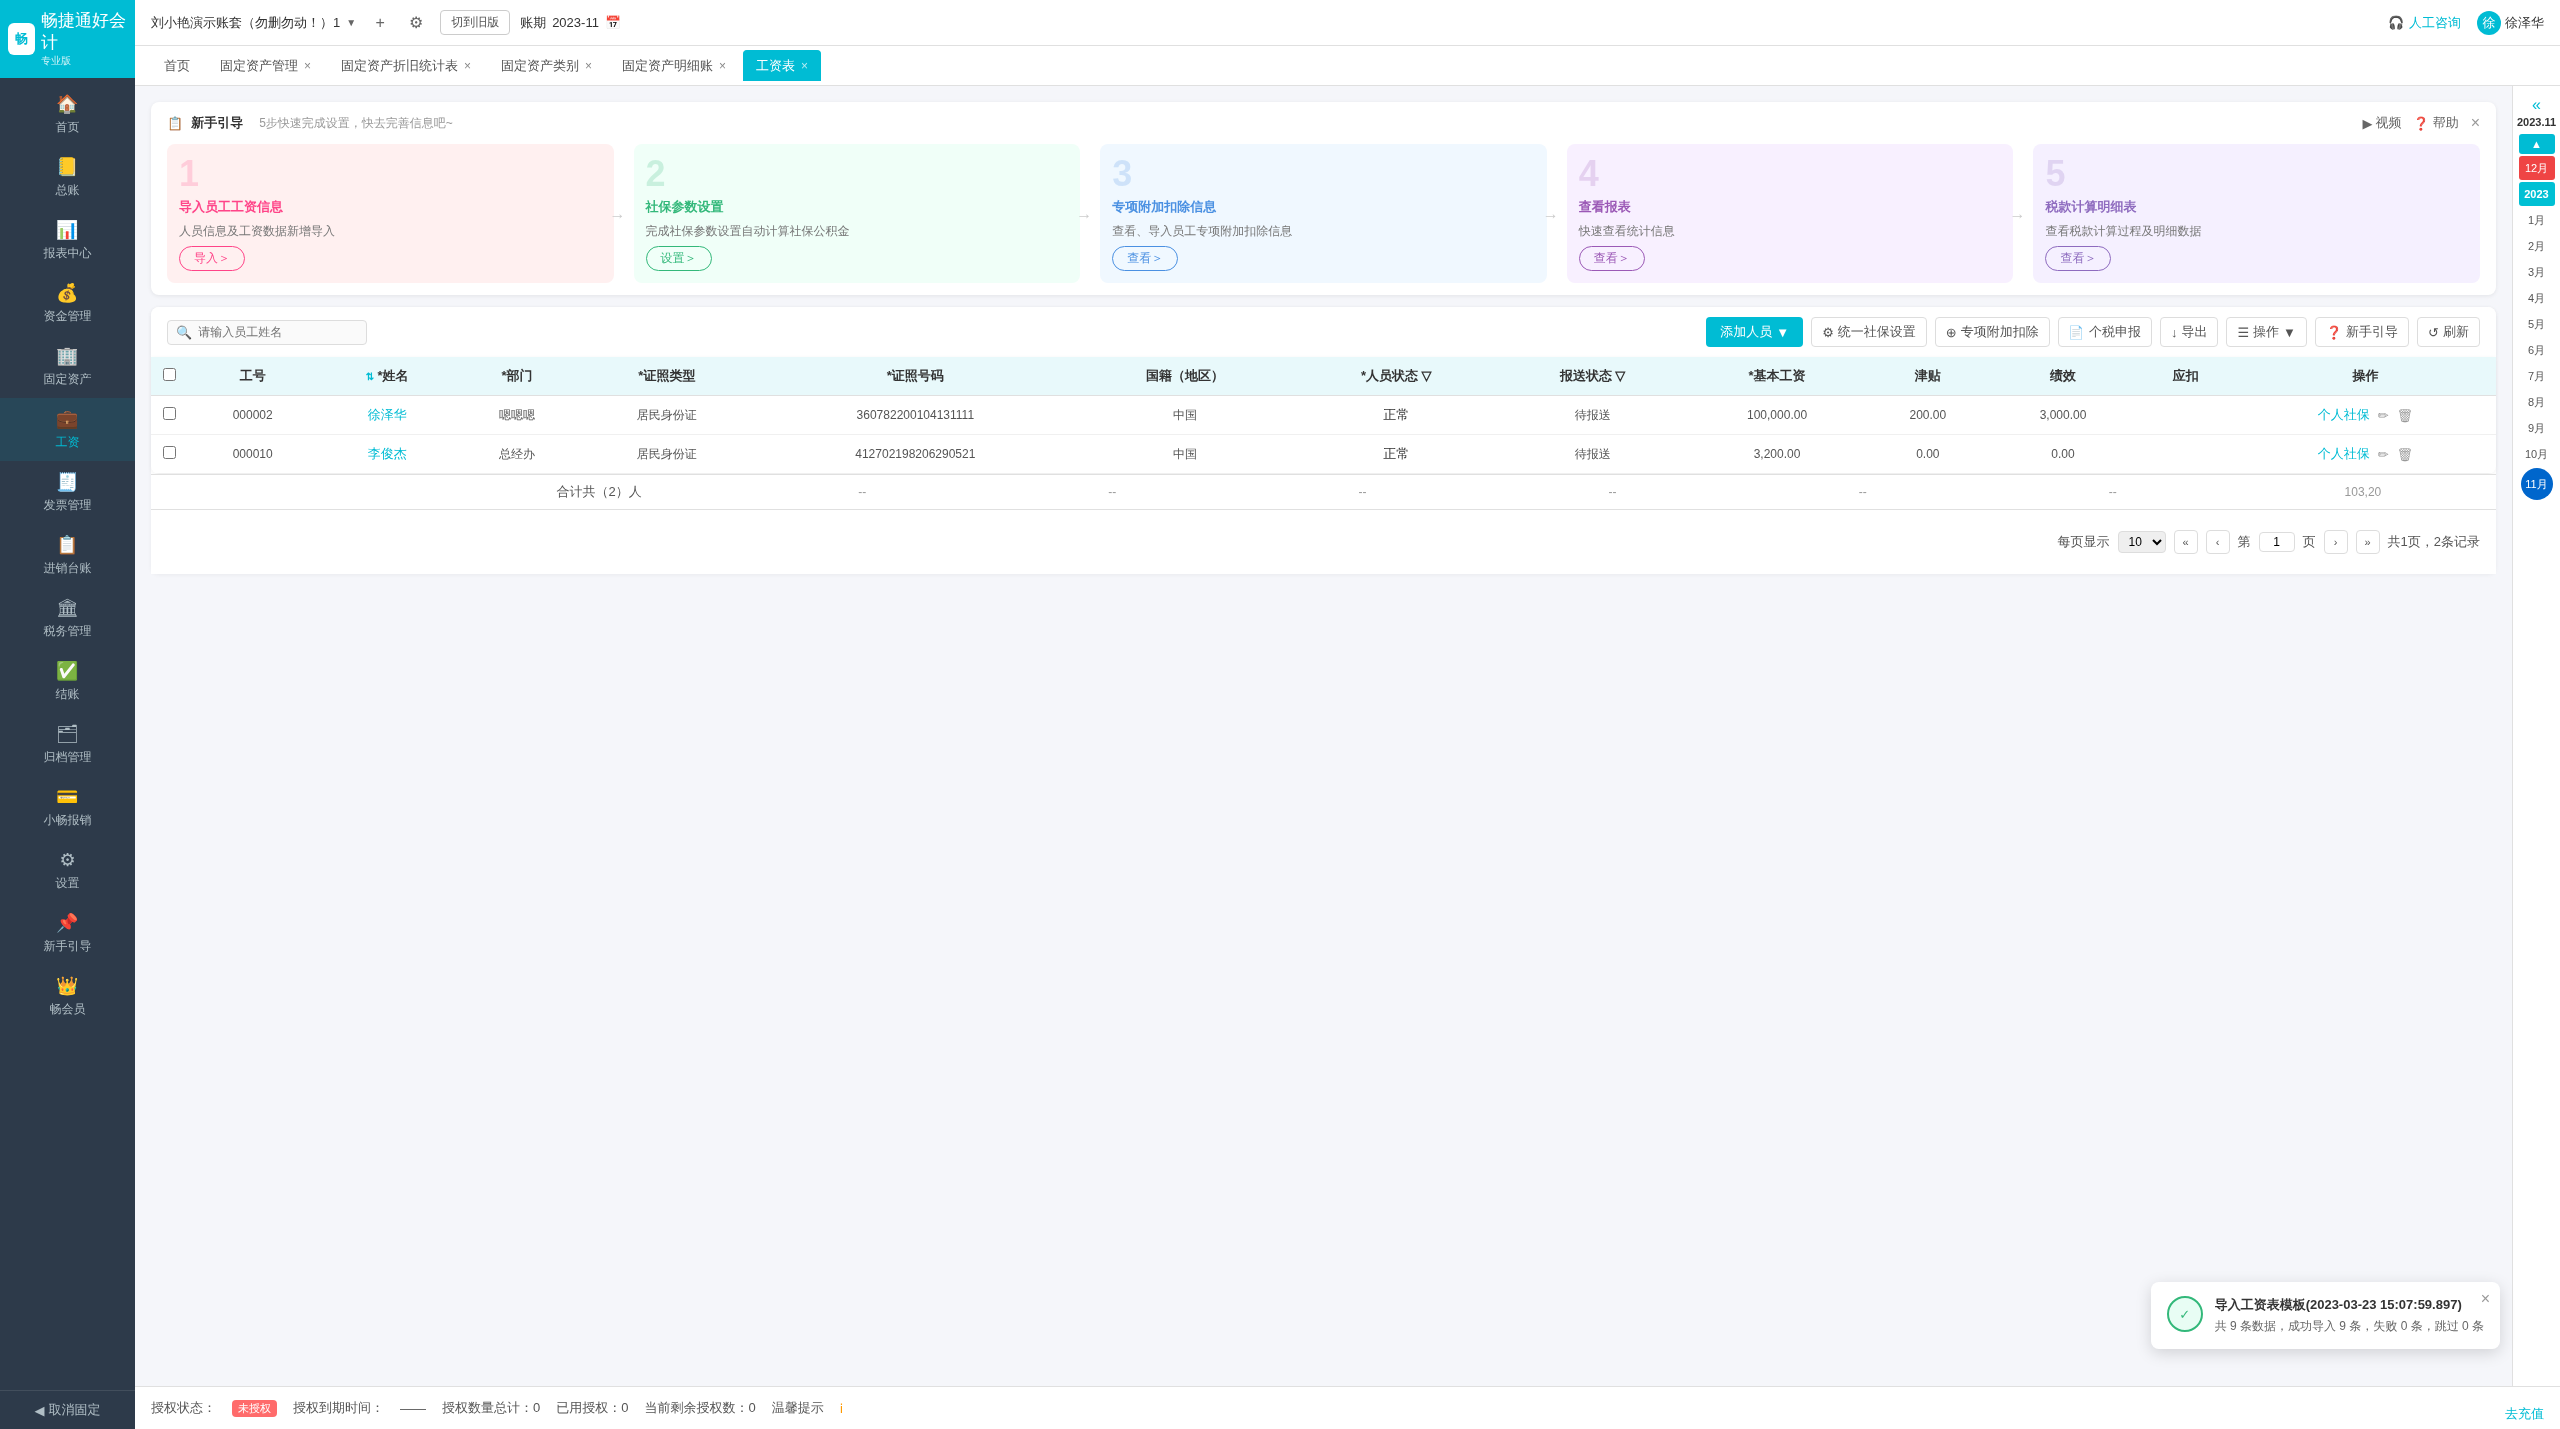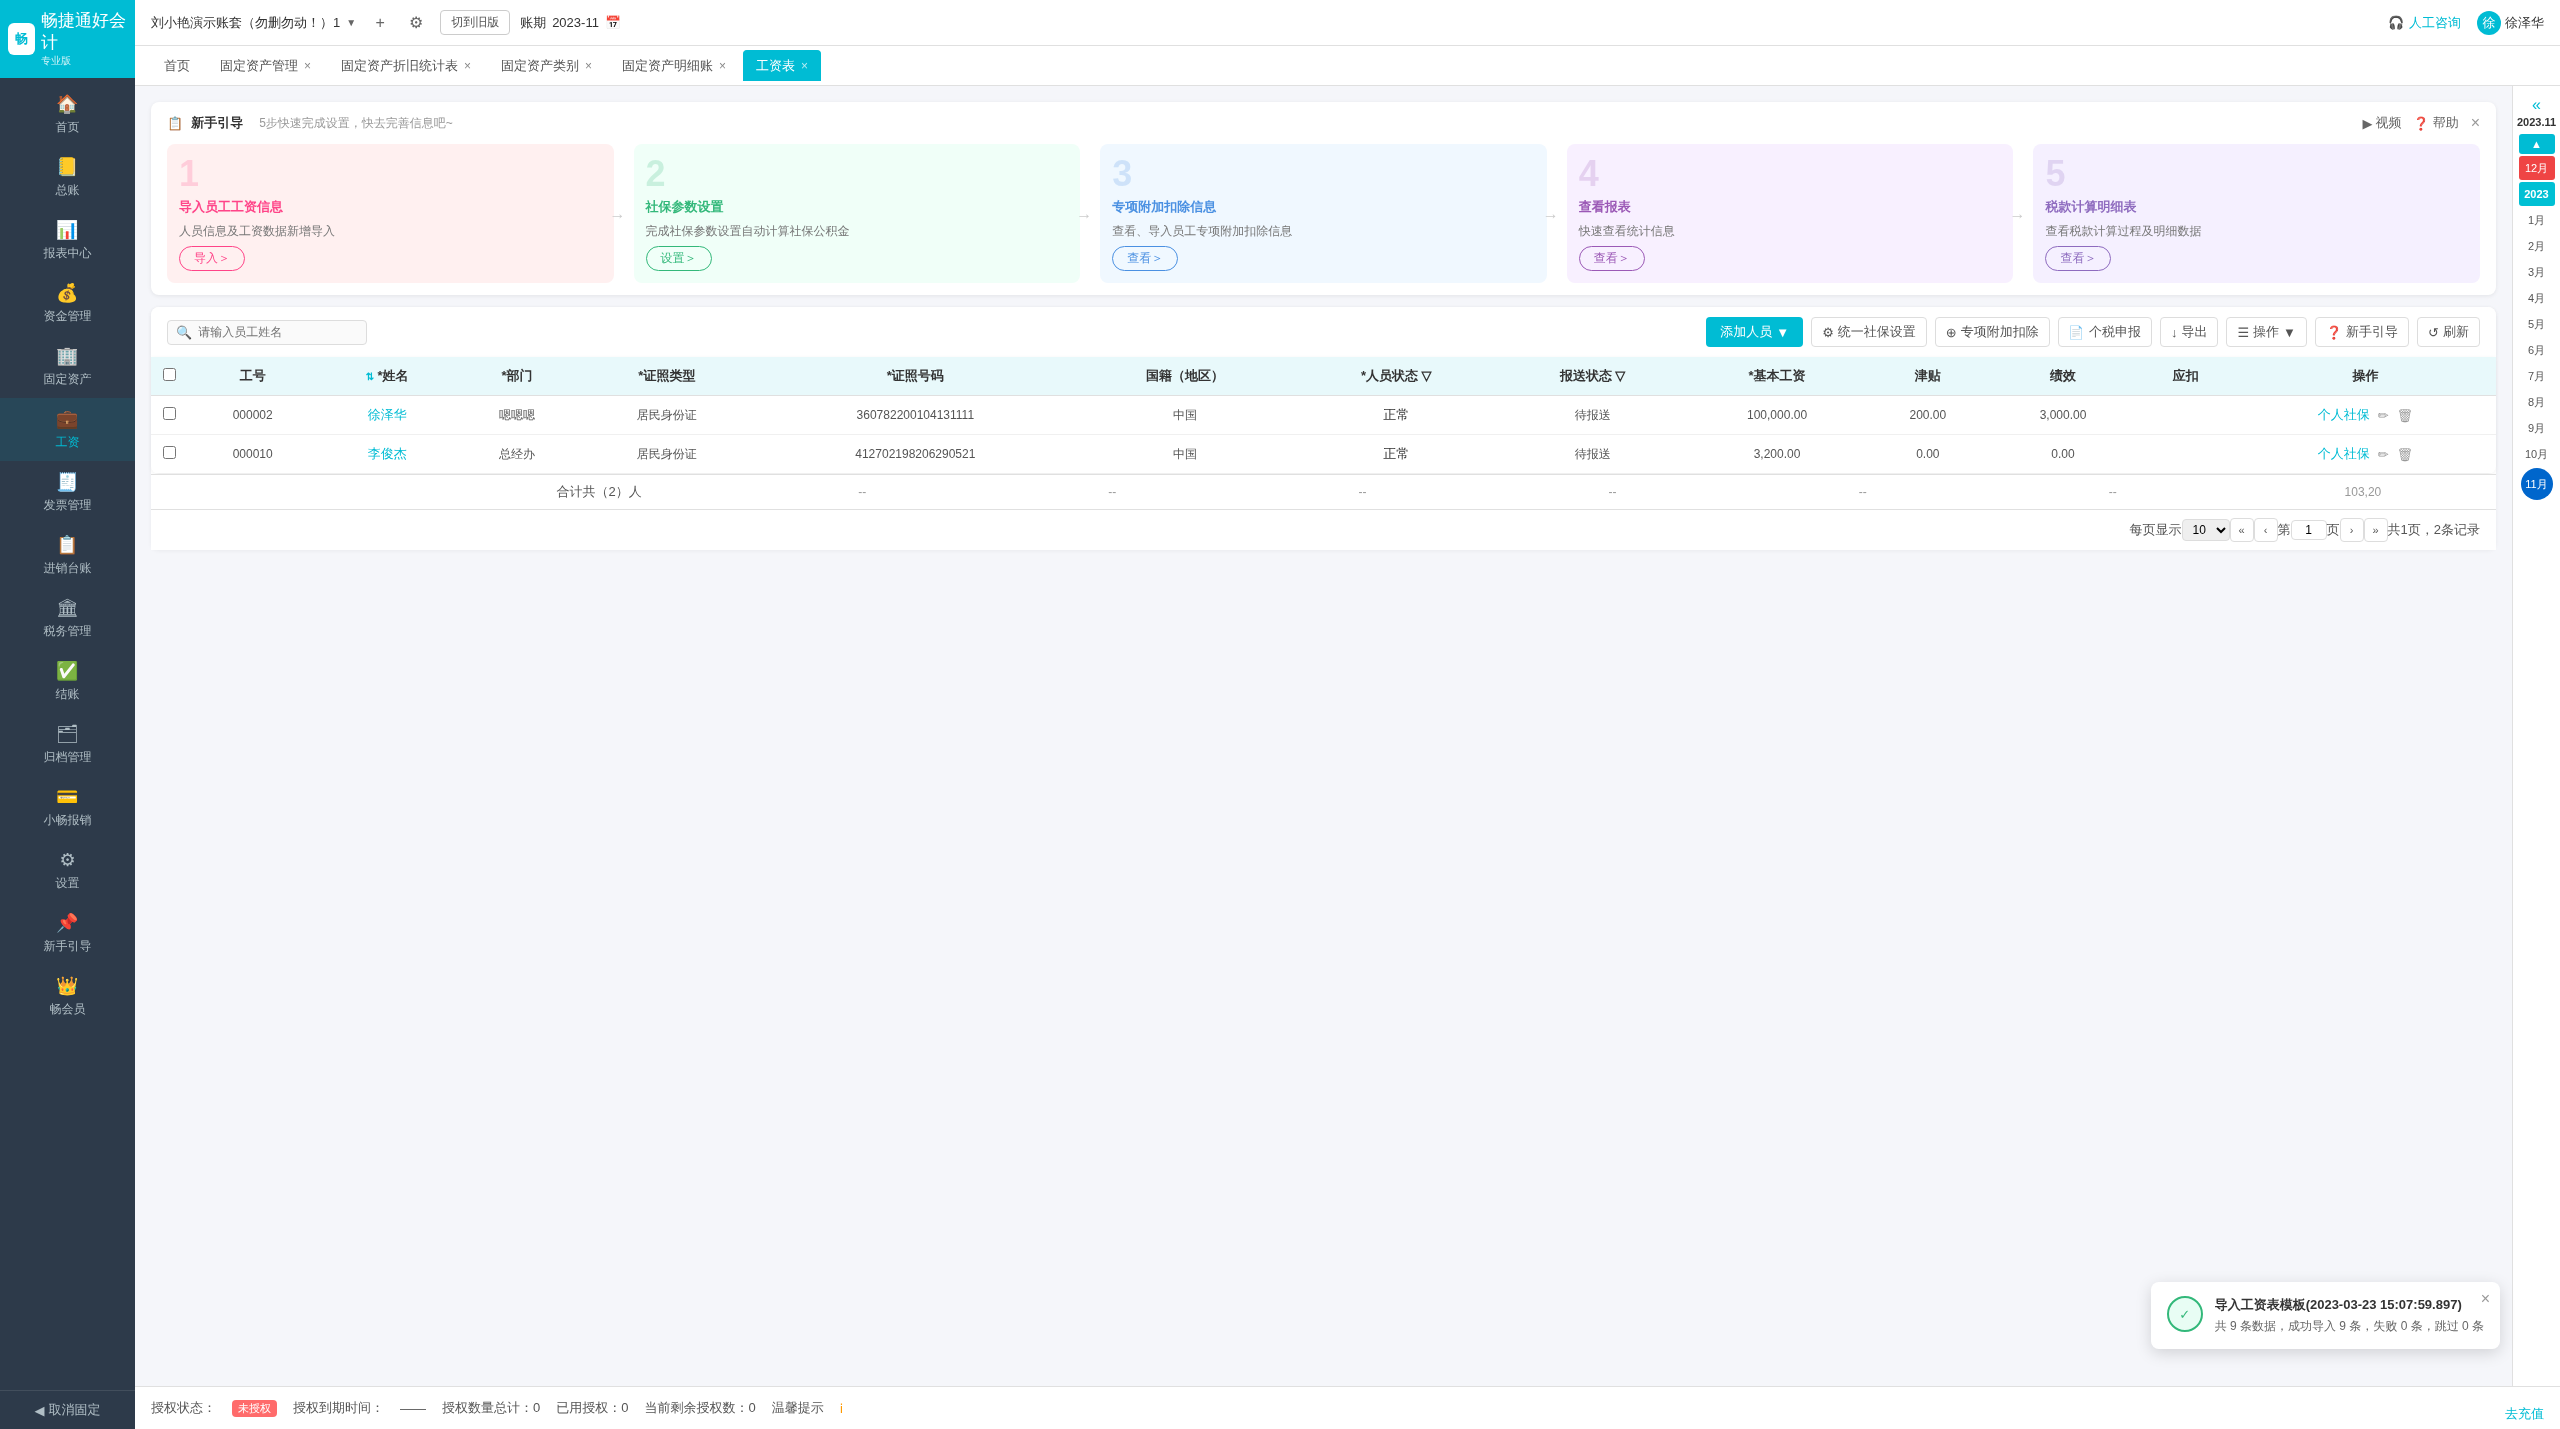--- a/index.html
+++ b/index.html
@@ -299,25 +299,25 @@
       align-items: center;
       gap: 16px;
     }
     .footer-total { font-size: 12px; color: #555; text-align: center; flex: 0 0 260px; }
     .footer-cell { flex: 1; text-align: center; font-size: 12px; color: #999; }
 
     
     .pagination {
       background: #fff;
       border-top: 1px solid #e0e0e0;
-      padding: 8px 16px;
+      padding: 20px 16px;
       display: flex;
       align-items: center;
       justify-content: flex-end;
-      gap: 0;
+      gap: 8px;
       font-size: 12px;
       color: #555;
     }
     .page-size-select {
       border: 1px solid #ddd;
       border-radius: 4px;
       padding: 2px 6px;
       font-size: 12px;
       cursor: pointer;
     }

